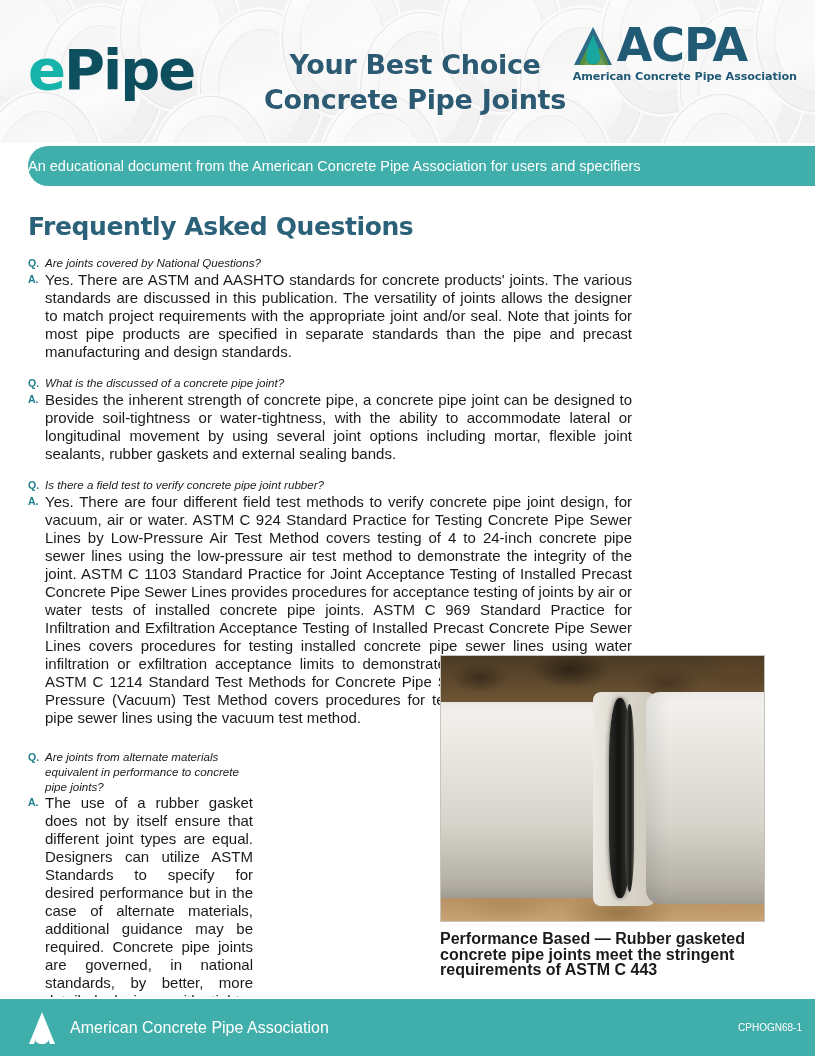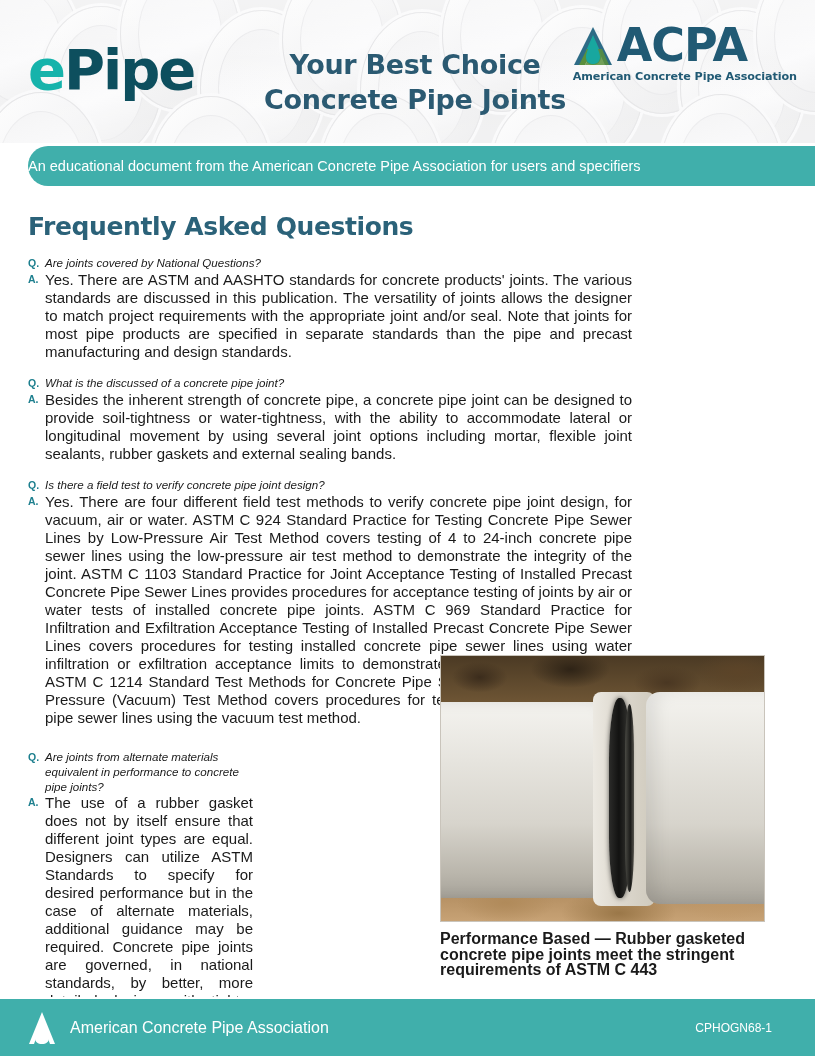--- a/index.html
+++ b/index.html
@@ -261,23 +261,23 @@
     z-index: 8;
   }
   .footer-mark { margin-left: 28px; width: 28px; height: 34px; }
   .footer-name {
     margin-left: 14px;
     color: #ffffff;
     font-size: 16px;
   }
   .footer-code {
     margin-left: auto;
-    margin-right: 43px;
+    margin-right: 13px;
     color: #ffffff;
-    font-size: 12px;
+    font-size: 10px;
   }
   .footer-rule {
     position: absolute;
     left: 0; bottom: 57px;
     width: 815px; height: 2px;
     background: #ffffff;
   }
 </style>
 </head>
 <body>
@@ -353,21 +353,21 @@
     </div>
     <div class="qa-line">
       <div class="qa-label a-label">A.</div>
       <div class="a-text">Besides the inherent strength of concrete pipe, a concrete pipe joint can be designed to provide soil-tightness or water-tightness, with the ability to accommodate lateral or longitudinal movement by using several joint options including mortar, flexible joint sealants, rubber gaskets and external sealing bands.</div>
     </div>
   </div>
 
   <div class="qa-block">
     <div class="qa-line">
       <div class="qa-label">Q.</div>
-      <div class="q-text">Is there a field test to verify concrete pipe joint design?</div>
+      <div class="q-text">Is there a field test to verify concrete pipe joint rubber?</div>
     </div>
     <div class="qa-line">
       <div class="qa-label a-label">A.</div>
       <div class="a-text">Yes. There are four different field test methods to verify concrete pipe joint design, for vacuum, air or water. ASTM C 924 Standard Practice for Testing Concrete Pipe Sewer Lines by Low-Pressure Air Test Method covers testing of 4 to 24-inch concrete pipe sewer lines using the low-pressure air test method to demonstrate the integrity of the joint. ASTM C 1103 Standard Practice for Joint Acceptance Testing of Installed Precast Concrete Pipe Sewer Lines provides procedures for acceptance testing of joints by air or water tests of installed concrete pipe joints. ASTM C 969 Standard Practice for Infiltration and Exfiltration Acceptance Testing of Installed Precast Concrete Pipe Sewer Lines covers procedures for testing installed concrete pipe sewer lines using water infiltration or exfiltration acceptance limits to demonstrate the integrity of the joints. ASTM C 1214 Standard Test Methods for Concrete Pipe Sewer Lines by Negative Air Pressure (Vacuum) Test Method covers procedures for testing 4 to 36-inch concrete pipe sewer lines using the vacuum test method.</div>
     </div>
   </div>
 
   <div class="qa-block qa-narrow" style="padding-top:22px;">
     <div class="qa-line">
       <div class="qa-label">Q.</div>

